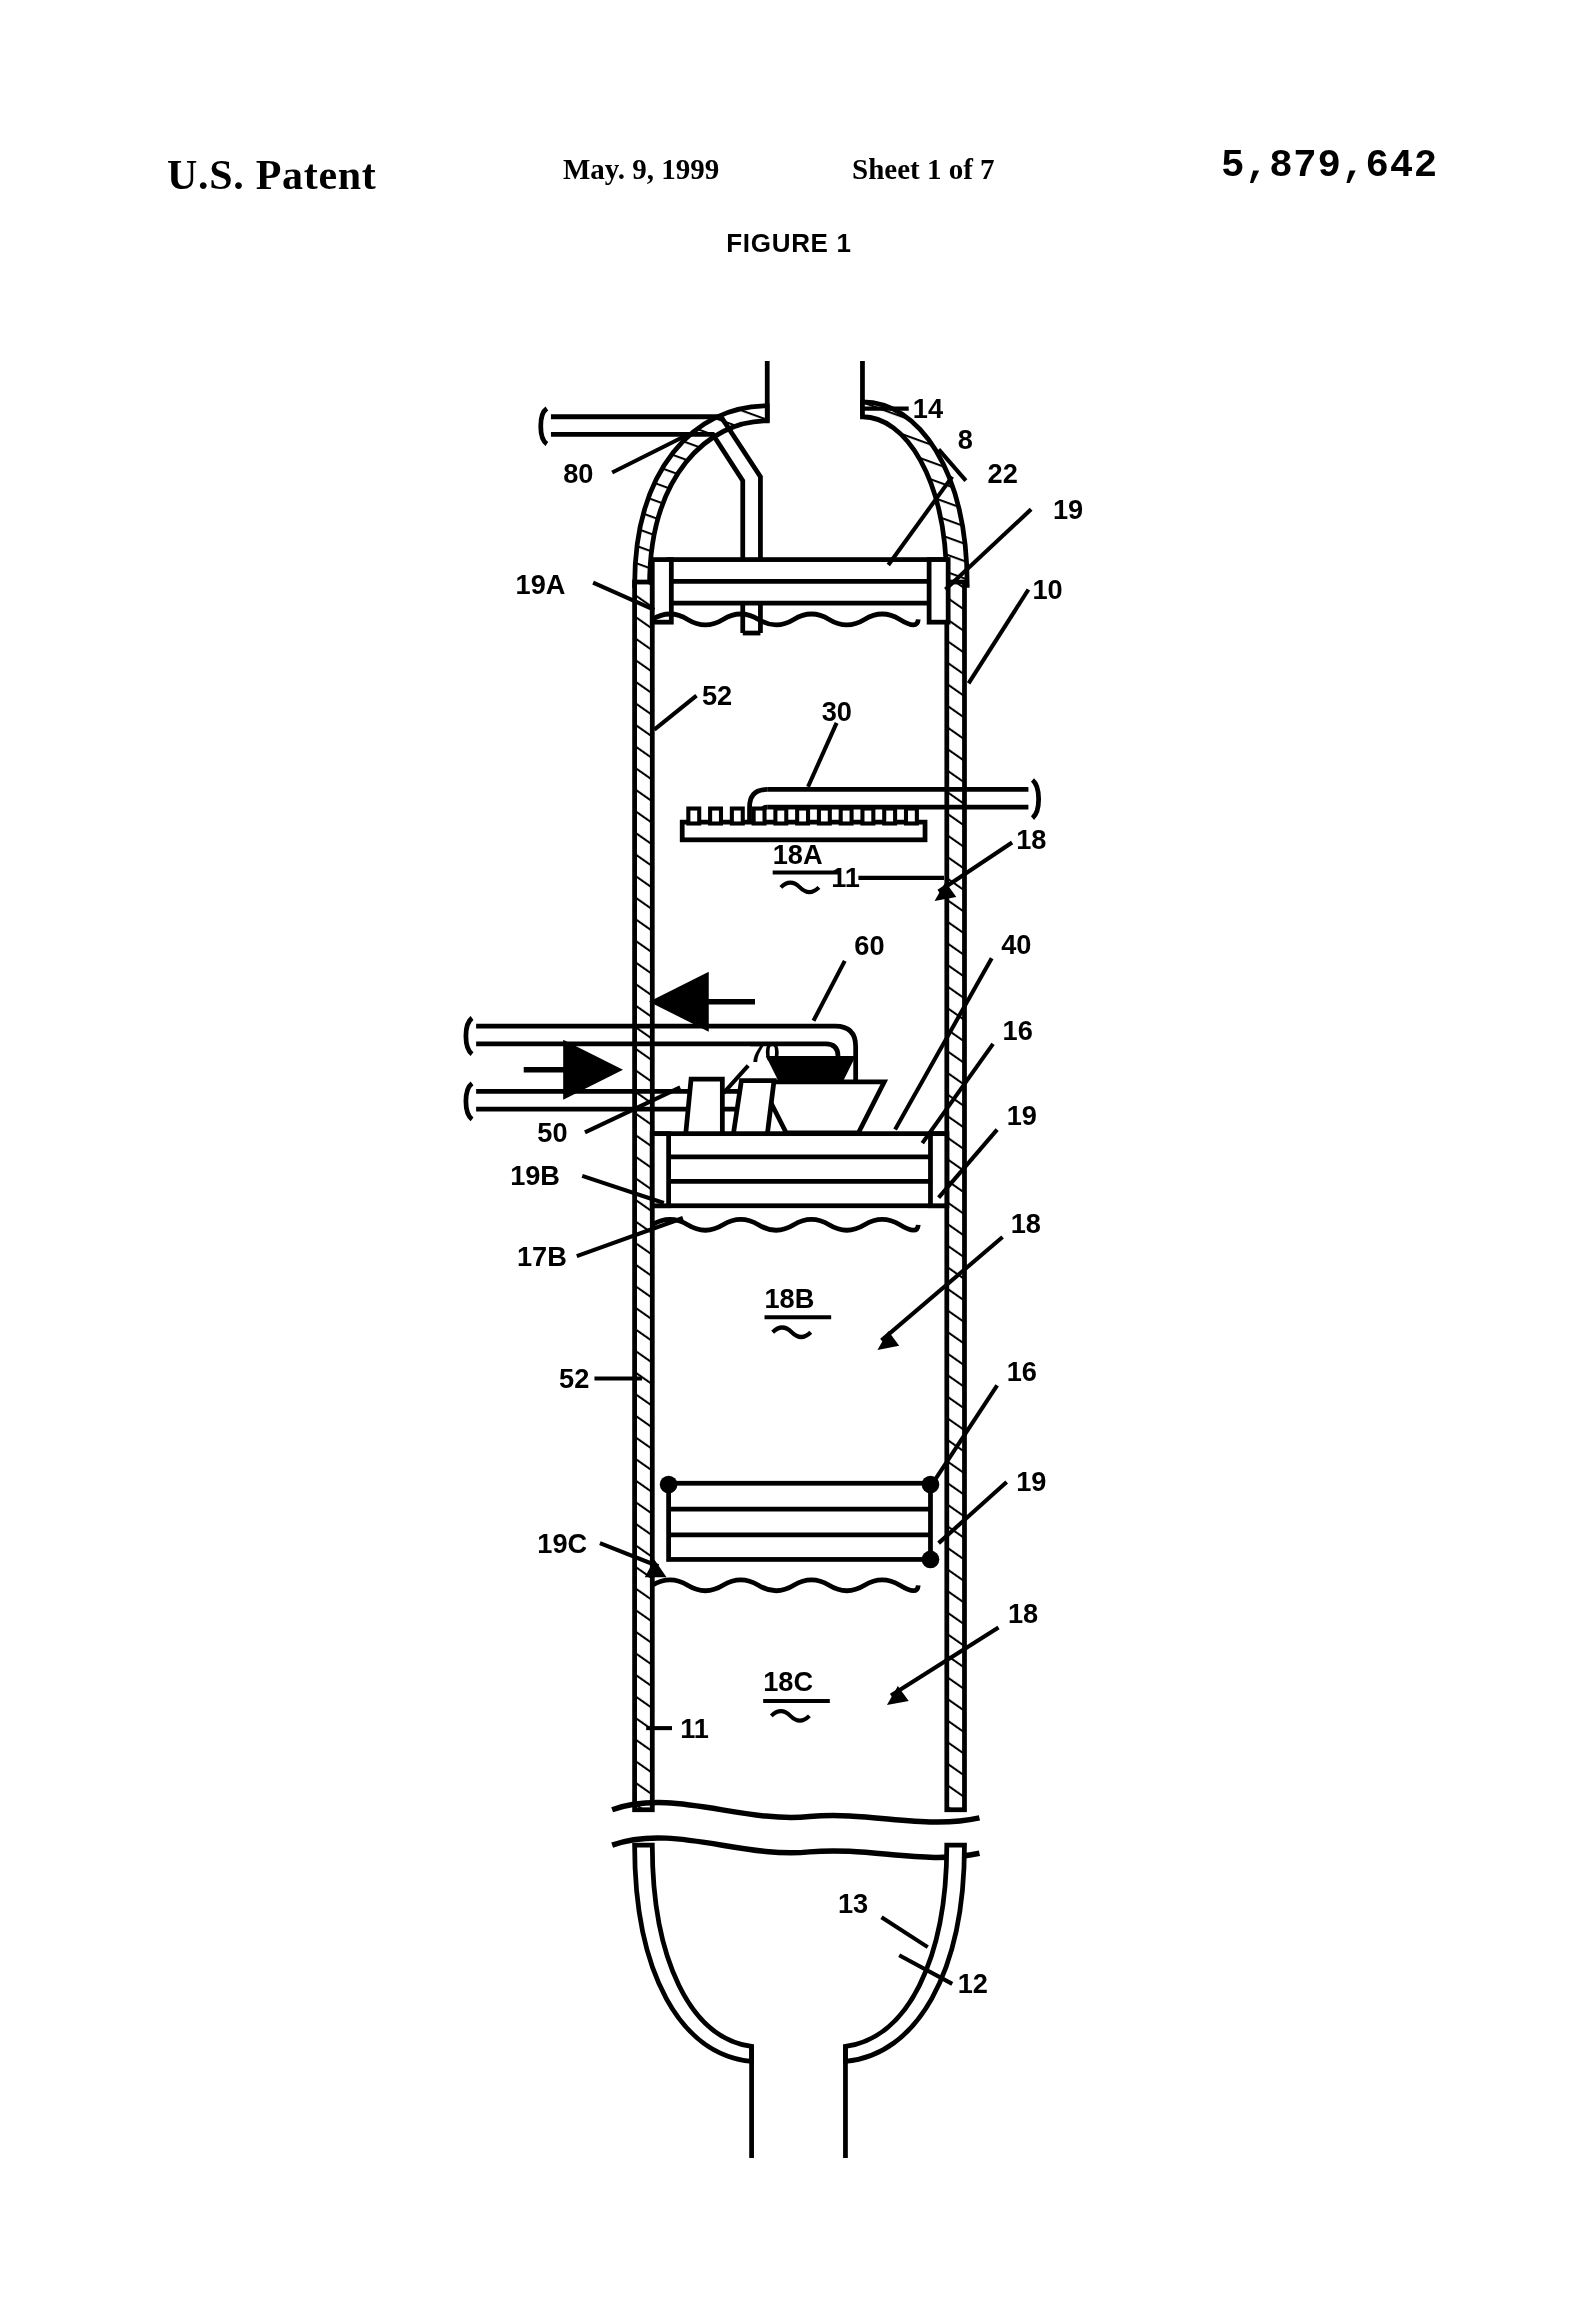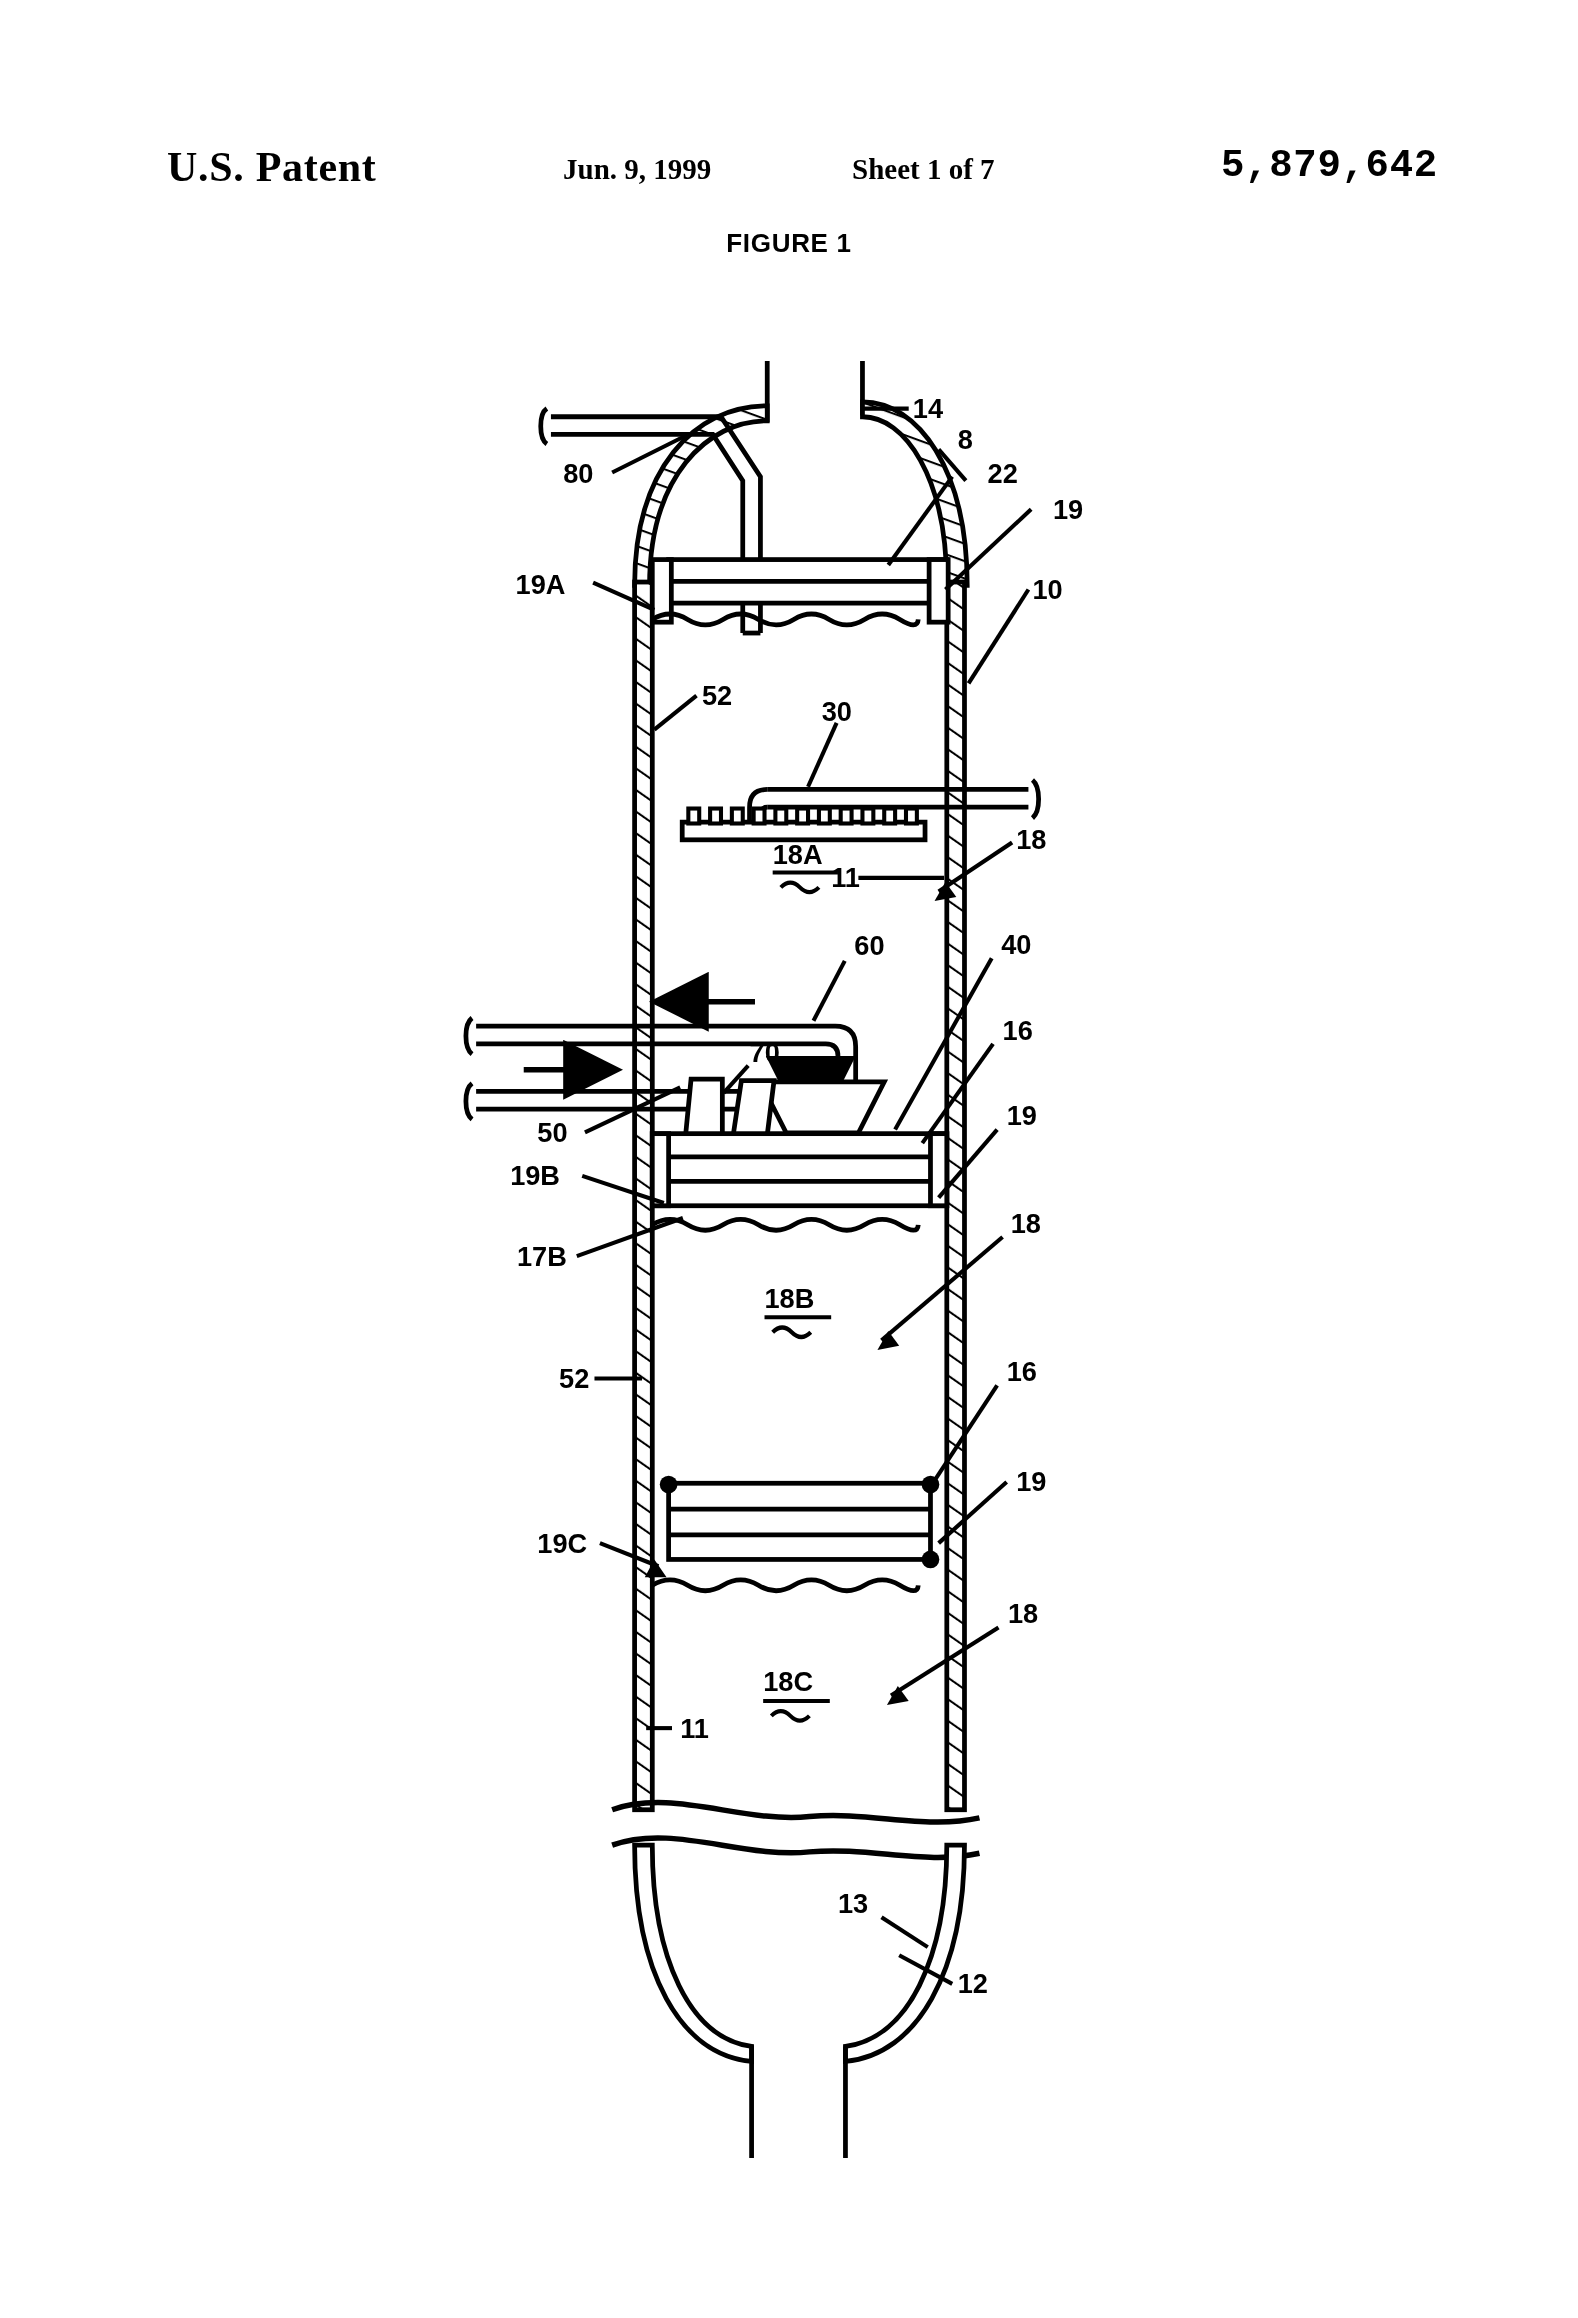--- a/index.html
+++ b/index.html
@@ -1,21 +1,21 @@
 <!DOCTYPE html>
 <html style="font-size:11px"><head>
 <meta charset="utf-8">
 <style>
   html,body{margin:0;padding:0;background:#ffffff;}
   body{width:1578px;height:2319px;position:relative;overflow:hidden;
        font-family:"Liberation Serif",serif;color:#000;}
 
   
   #patent-header{position:absolute;left:0;top:143px;width:1578px;height:61px;}
-  #patent-header .hdr-title{position:absolute;left:167px;top:0;
+  #patent-header .hdr-title{position:absolute;left:167px;top:8px;
        font-family:"Liberation Serif",serif;font-weight:bold;font-size:42px;
        letter-spacing:0.7px;white-space:nowrap;}
   #patent-header .hdr-date{position:absolute;left:563px;top:9.5px;
        font-family:"Liberation Serif",serif;font-weight:bold;font-size:29px;white-space:nowrap;}
   #patent-header .hdr-sheet{position:absolute;left:852px;top:9.5px;
        font-family:"Liberation Serif",serif;font-weight:bold;font-size:29px;white-space:nowrap;}
   #patent-header .hdr-number{position:absolute;left:1221px;top:1.4px;
        font-family:Liberation Mono, monospace;font-weight:bold;font-size:39px;
        letter-spacing:0.7px;white-space:nowrap;}
 
@@ -25,21 +25,21 @@
 
   
   #figure-drawing{position:absolute;left:0;top:0;width:1578px;height:2319px;}
   .lbl{font-family:"Liberation Sans",sans-serif;font-weight:bold;font-size:40px;fill:#000;}
 </style>
 </head>
 <body>
 
 <div id="patent-header">
   <div class="hdr-title">U.S. Patent</div>
-  <div class="hdr-date">Jun. 9, 1999</div>
+  <div class="hdr-date">May. 9, 1999</div>
   <div class="hdr-sheet">Sheet 1 of 7</div>
   <div class="hdr-number">5,879,642</div>
 </div>
 
 <div id="figure-caption">FIGURE 1</div>
 
 <svg id="figure-drawing" viewBox="0 0 2320 3408">
   <defs>
 
     <pattern id="hatchWall" width="26" height="26" patternUnits="userSpaceOnUse" patternTransform="rotate(-55)">

